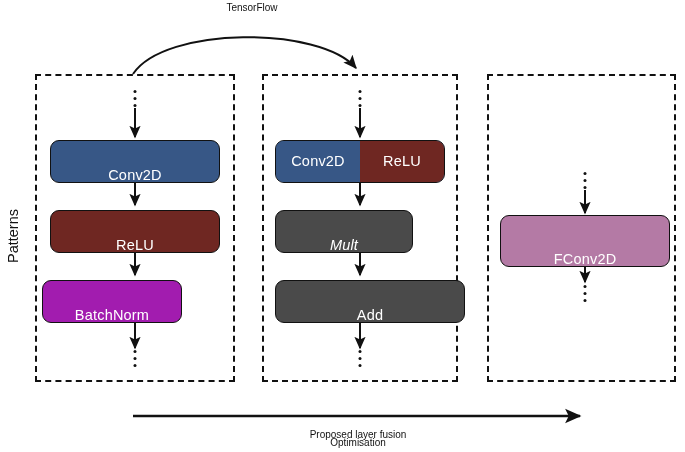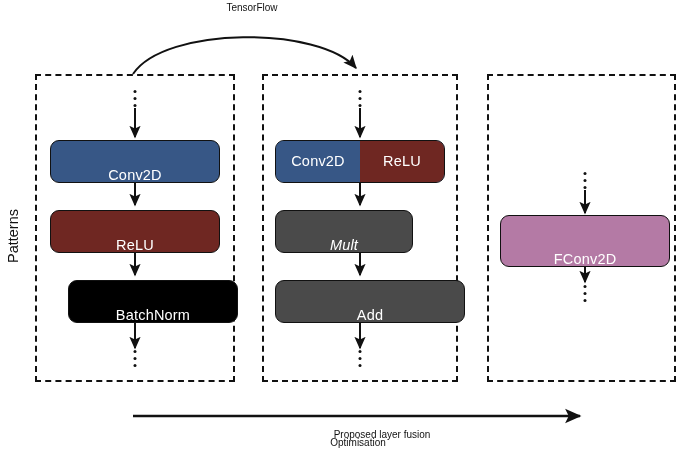--- a/index.html
+++ b/index.html
@@ -166,35 +166,35 @@
       <i></i>
       <i></i>
     </div>
 
   <div class="node" style="left:50px; top:140px; width:170px; height:43px; background:#375786;">
     <span>Conv2D</span>
   </div>
   <div class="node" style="left:50px; top:210px; width:170px; height:43px; background:#6f2722;">
     <span>ReLU</span>
   </div>
-  <div class="node" style="left:68px; top:280px; width:170px; height:43px; background:#000000;">
+  <div class="node" style="left:42px; top:280px; width:140px; height:43px; background:#a21caf;">
     <span>BatchNorm</span>
   </div>
 
   <div class="node split" style="left:275px; top:140px; width:170px; height:43px; background:#375786;">
     <span class="half" style="background:#375786;">Conv2D</span>
     <span class="half" style="background:#6f2722;">ReLU</span>
   </div>
   <div class="node" style="left:275px; top:210px; width:138px; height:43px; background:#4a4a4a;font-style:italic;">
     <span>Mult</span>
   </div>
   <div class="node" style="left:275px; top:280px; width:190px; height:43px; background:#4a4a4a;">
     <span>Add</span>
   </div>
 
   <div class="node" style="left:500px; top:215px; width:170px; height:52px; background:#b47aa5;">
     <span>FConv2D</span>
   </div>
 
   <div class="ftext center" style="left:358px; top:394px;margin-top:44px;">Optimisation</div>
-  <div class="ftext center" style="left:358px; top:430px;margin-left:24px;">Proposed layer fusion</div>
+  <div class="ftext center" style="left:358px; top:430px;">Proposed layer fusion</div>
 
 </div>
 
 </body></html>

